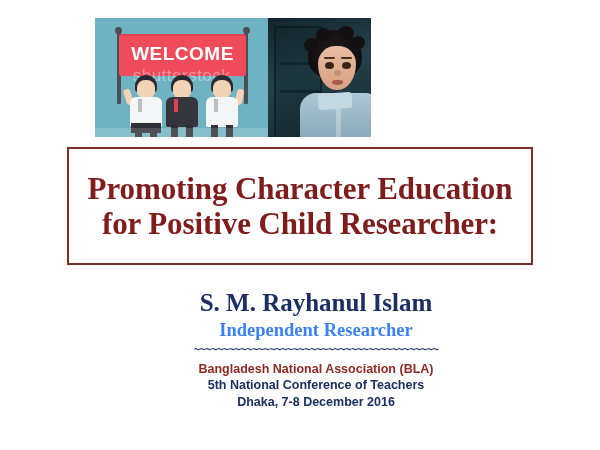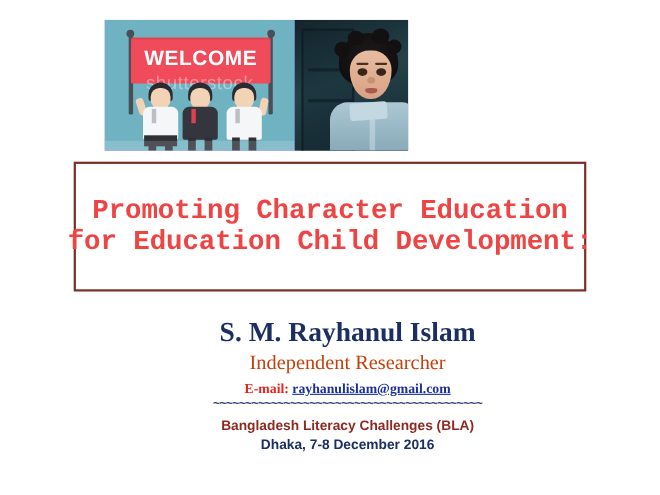--- a/index.html
+++ b/index.html
@@ -28,21 +28,21 @@
     width: 420px;
     height: 119px;
     display: flex;
     overflow: hidden;
   }
   .banner-img {
     position: relative;
     height: 100%;
     overflow: hidden;
   }
-  .img-welcome { width: 173px; background: #8b5cf6; }
+  .img-welcome { width: 173px; background: #701a75; }
   .img-rose    { width: 144px; background: #3d0407; }
   .img-child   { width: 103px; background: #203039; }
 
   
   .wl-sky {
     position: absolute; inset: 0;
     background: #6fb3c2;
   }
   .wl-pole {
     position: absolute;
@@ -332,24 +332,24 @@
     height: 118px;
     border: 2px solid #7b2d26;
     background: #ffffff;
     box-sizing: border-box;
     display: flex;
     flex-direction: column;
     align-items: center;
     justify-content: center;
   }
   .title-line {
-    color: #ef4444;
-    font-family: Liberation Mono, monospace;
-    font-weight: bold;
-    font-size: 25px;
+    color: #7f1d1d;
+    font-family: Liberation Serif, serif;
+    font-weight: bold;
+    font-size: 31px;
     line-height: 1.14;
     letter-spacing: -0.1px;
     white-space: nowrap;
   }
   .title-sub {
     color: #f41b16;
     font-family: "Liberation Serif", serif;
     font-weight: bold;
     font-size: 25.5px;
     line-height: 1.16;
@@ -365,23 +365,23 @@
     padding-left: 32px;
   }
   .author-name {
     color: #1c2f63;
     font-family: "Liberation Serif", serif;
     font-weight: bold;
     font-size: 25px;
     line-height: 1.2;
   }
   .author-role {
-    color: #c2410c;
+    color: #3b82f6;
     font-family: "Liberation Serif", serif;
-    font-weight: normal;
+    font-weight: bold;
     font-size: 18.5px;
     line-height: 1.28;
     margin-top: 1px;
   }
   .email-line {
     font-family: "Liberation Serif", serif;
     font-weight: bold;
     font-size: 12.5px;
     line-height: 1.3;
     margin-top: 2px;
@@ -495,31 +495,28 @@
       <div class="child-eye ce1"></div>
       <div class="child-eye ce2"></div>
       <div class="child-nose"></div>
       <div class="child-mouth"></div>
     </div>
 
   </div>
 
   <div class="title-box">
     <div class="title-line">Promoting Character Education</div>
-    <div class="title-line">for Education Child Development:</div>
+    <div class="title-line">for Positive Child Researcher:</div>
   </div>
 
   <div class="author-block">
     <div class="author-name">S. M. Rayhanul Islam</div>
     <div class="author-role">Independent Researcher</div>
-    <div class="email-line">
-      <span class="email-label">E-mail:</span>
-      <span class="email-addr">rayhanulislam@gmail.com</span>
-    </div>
     <div class="squiggle">~~~~~~~~~~~~~~~~~~~~~~~~~~~~~~~~~~~~~~~~~~</div>
 
     <div class="affil">
-      <div class="affil-org">Bangladesh Literacy Challenges (BLA)</div>
+      <div class="affil-org">Bangladesh National Association (BLA)</div>
+      <div class="affil-conf">5th National Conference of Teachers</div>
       <div class="affil-place">Dhaka, 7-8 December 2016</div>
     </div>
   </div>
 
 </div>
 
 </body></html>

